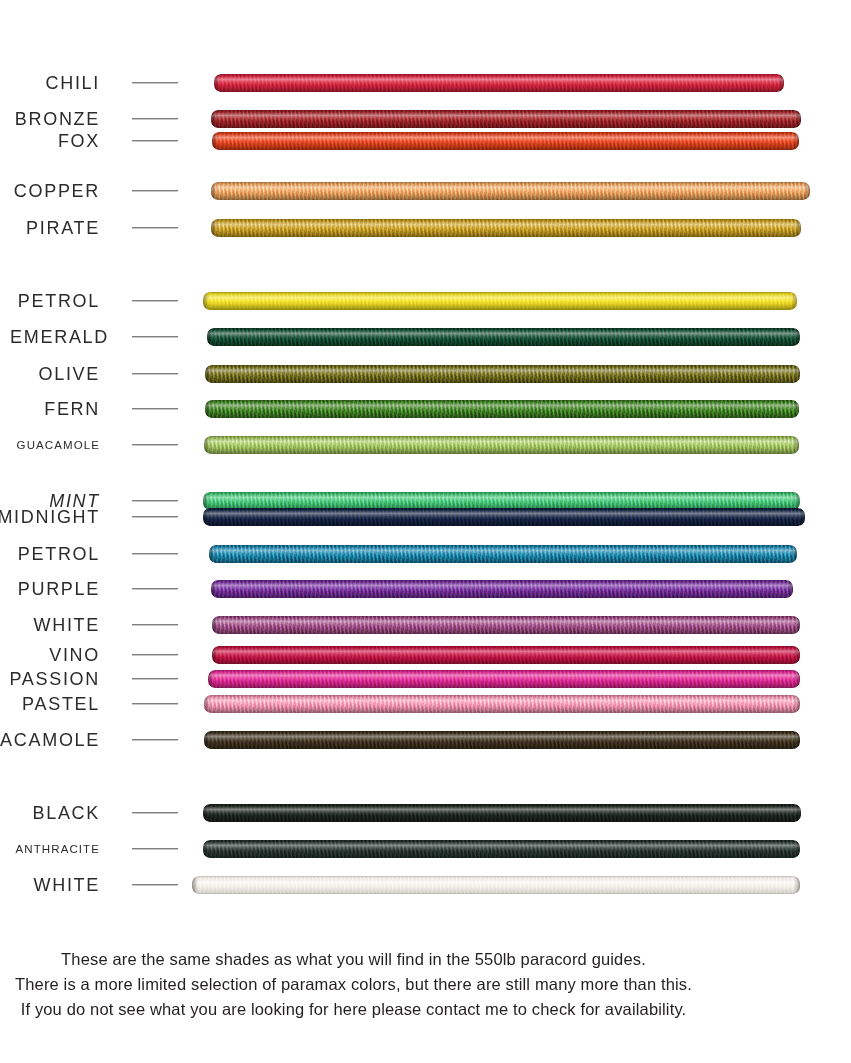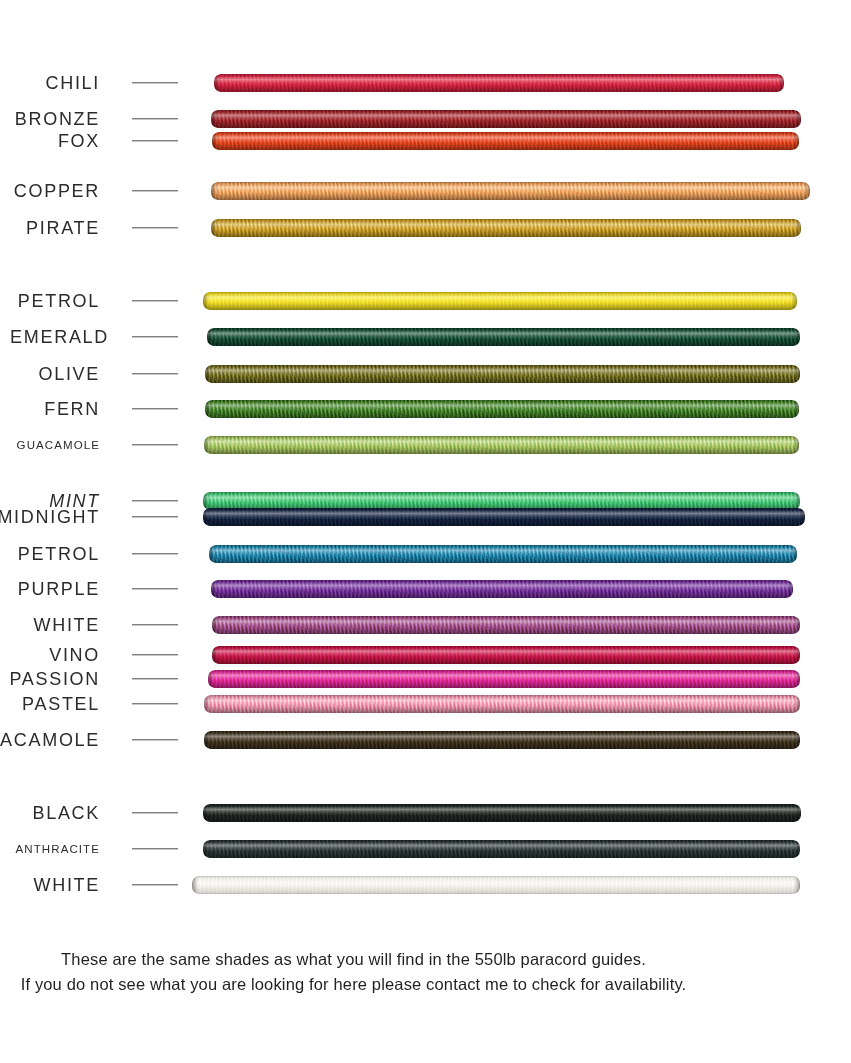--- a/index.html
+++ b/index.html
@@ -462,14 +462,15 @@
           <div class="shade"></div>
           <div class="endL"></div>
           <div class="endR"></div>
         </div>
       </div>
     </div>
   </div>
 
 <div id="footer">
     <p>These are the same shades as what you will find in the 550lb paracord guides.</p>
+    <p>There is a more limited selection of paramax colors, but there are still many more than this.</p>
     <p>If you do not see what you are looking for here please contact me to check for availability.</p>
   </div>
 
 </body></html>

